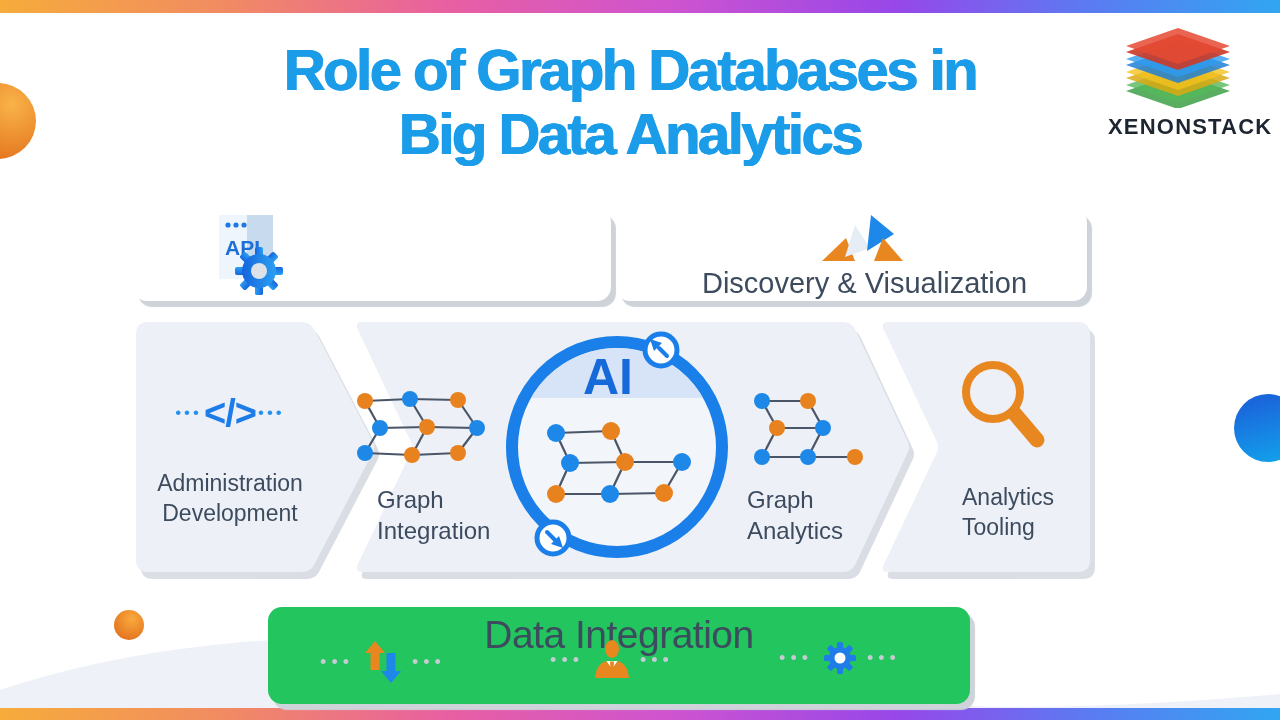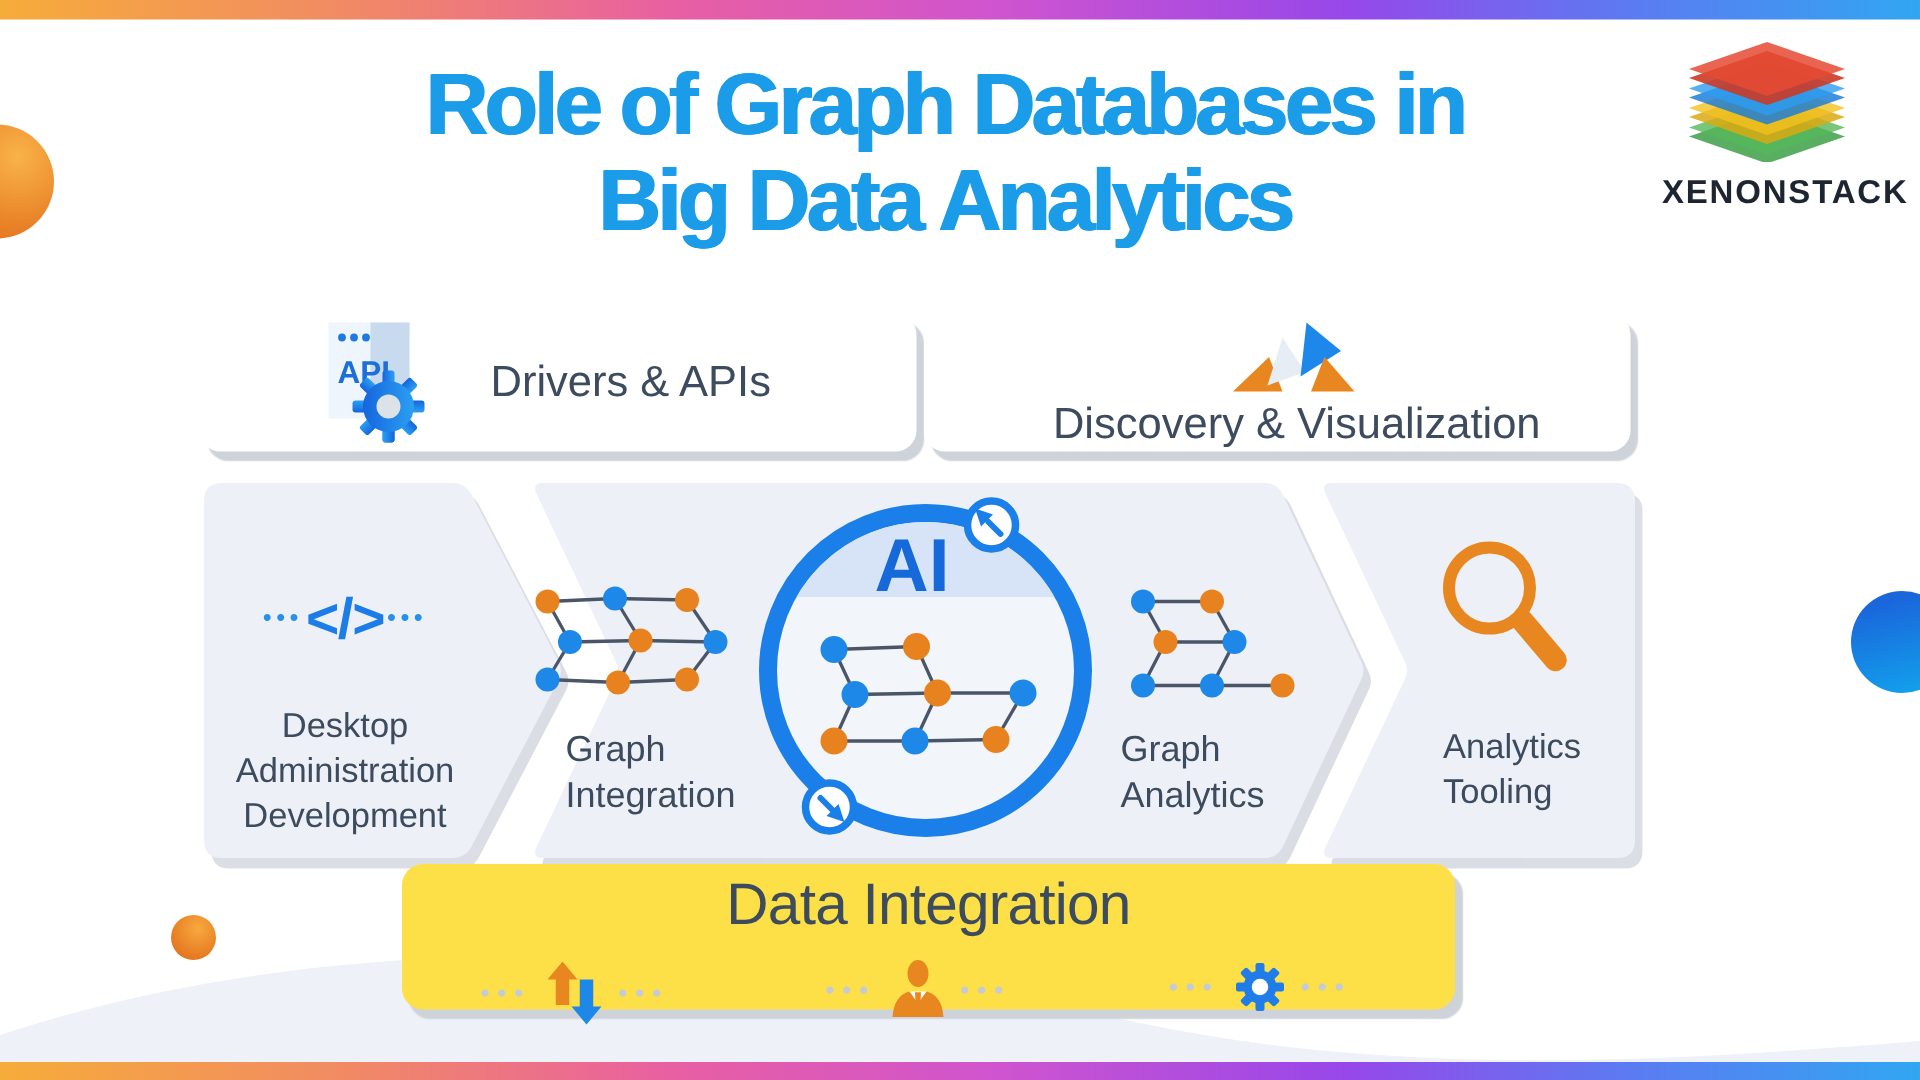--- a/index.html
+++ b/index.html
@@ -114,21 +114,20 @@
           <rect x="52" y="36" width="8" height="10" rx="2" transform="rotate(135,56,60)"></rect>
           <rect x="52" y="36" width="8" height="10" rx="2" transform="rotate(180,56,60)"></rect>
           <rect x="52" y="36" width="8" height="10" rx="2" transform="rotate(225,56,60)"></rect>
           <rect x="52" y="36" width="8" height="10" rx="2" transform="rotate(270,56,60)"></rect>
           <rect x="52" y="36" width="8" height="10" rx="2" transform="rotate(315,56,60)"></rect>
         </g>
         <circle cx="56" cy="60" r="17" fill="url(#gearGrad)"></circle>
         <circle cx="56" cy="60" r="8" fill="#dde2e8"></circle>
       </g>
     </svg>
-    <div class="card-label">Drivers &amp; APIs</div>
   </div>
 
   <div class="card card2">
     <svg class="card-icon" width="86" height="58" viewBox="0 0 86 58">
       <polygon points="3,52 36,52 27,29" fill="#e8861f"></polygon>
       <polygon points="26,48 36,16 51,39" fill="#e7edf5"></polygon>
       <polygon points="48,42 52,6 75,25" fill="#1e88ea"></polygon>
       <polygon points="55,52 84,52 64,29" fill="#e8861f"></polygon>
     </svg>
     <div class="card-label">Discovery &amp; Visualization</div>
@@ -149,21 +148,20 @@
       <use href="#p-left"></use>
       <use href="#p-mid"></use>
       <use href="#p-right"></use>
     </g>
   </svg>
 
   <div class="lb-icon">
     <span class="dots">•••</span><span class="code">&lt;/&gt;</span><span class="dots">•••</span>
   </div>
   <div class="blk-label lb-text">
-    <div>Desktop</div>
     <div>Administration</div>
     <div>Development</div>
   </div>
 
   <svg class="icon-abs" style="left:348px;top:384px;" width="145" height="86" viewBox="0 0 145 86">
     <g stroke="#4a5568" stroke-width="2.2">
       <line x1="17" y1="17" x2="62" y2="15"></line>
         <line x1="62" y1="15" x2="110" y2="16"></line>
       <line x1="32" y1="44" x2="79" y2="43"></line>
         <line x1="79" y1="43" x2="129" y2="44"></line>
@@ -255,21 +253,21 @@
 
   <svg class="icon-abs" style="left:955px;top:355px;" width="100" height="100" viewBox="0 0 100 100">
     <circle cx="38" cy="37" r="27" fill="none" stroke="#e8871f" stroke-width="8"></circle>
     <line x1="60" y1="59" x2="82" y2="85" stroke="#e8871f" stroke-width="15" stroke-linecap="round"></line>
   </svg>
   <div class="blk-label rb-text">
     <div>Analytics</div>
     <div>Tooling</div>
   </div>
 
-  <div style="position:absolute;left:268px;top:576px;width:702px;height:97px;background:#fde047;border-radius:14px;box-shadow:5px 6px 1px #ced3da;">
+  <div style="position:absolute;left:268px;top:607px;width:702px;height:97px;background:#22c55e;border-radius:14px;box-shadow:5px 6px 1px #ced3da;">
     <div style="text-align:center;margin-top:6px;font-size:39px;color:#3c4b5e;letter-spacing:-0.5px;">Data Integration</div>
   </div>
   <div style="position:absolute;left:303px;top:640px;width:160px;display:flex;align-items:center;justify-content:center;gap:9px;">
     <span style="font-size:18px;letter-spacing:5px;color:#c5cad3;">•••</span>
     <svg width="40" height="44" viewBox="0 0 40 44">
       <path d="M12,1 L22,13 L16.5,13 L16.5,30 L7.5,30 L7.5,13 L2,13 Z" fill="#e8861f"></path>
       <path d="M28,43 L18,31 L23.5,31 L23.5,13 L32.5,13 L32.5,31 L38,31 Z" fill="#1e88e8"></path>
     </svg>
     <span style="font-size:18px;letter-spacing:5px;color:#c5cad3;">•••</span>
   </div>

